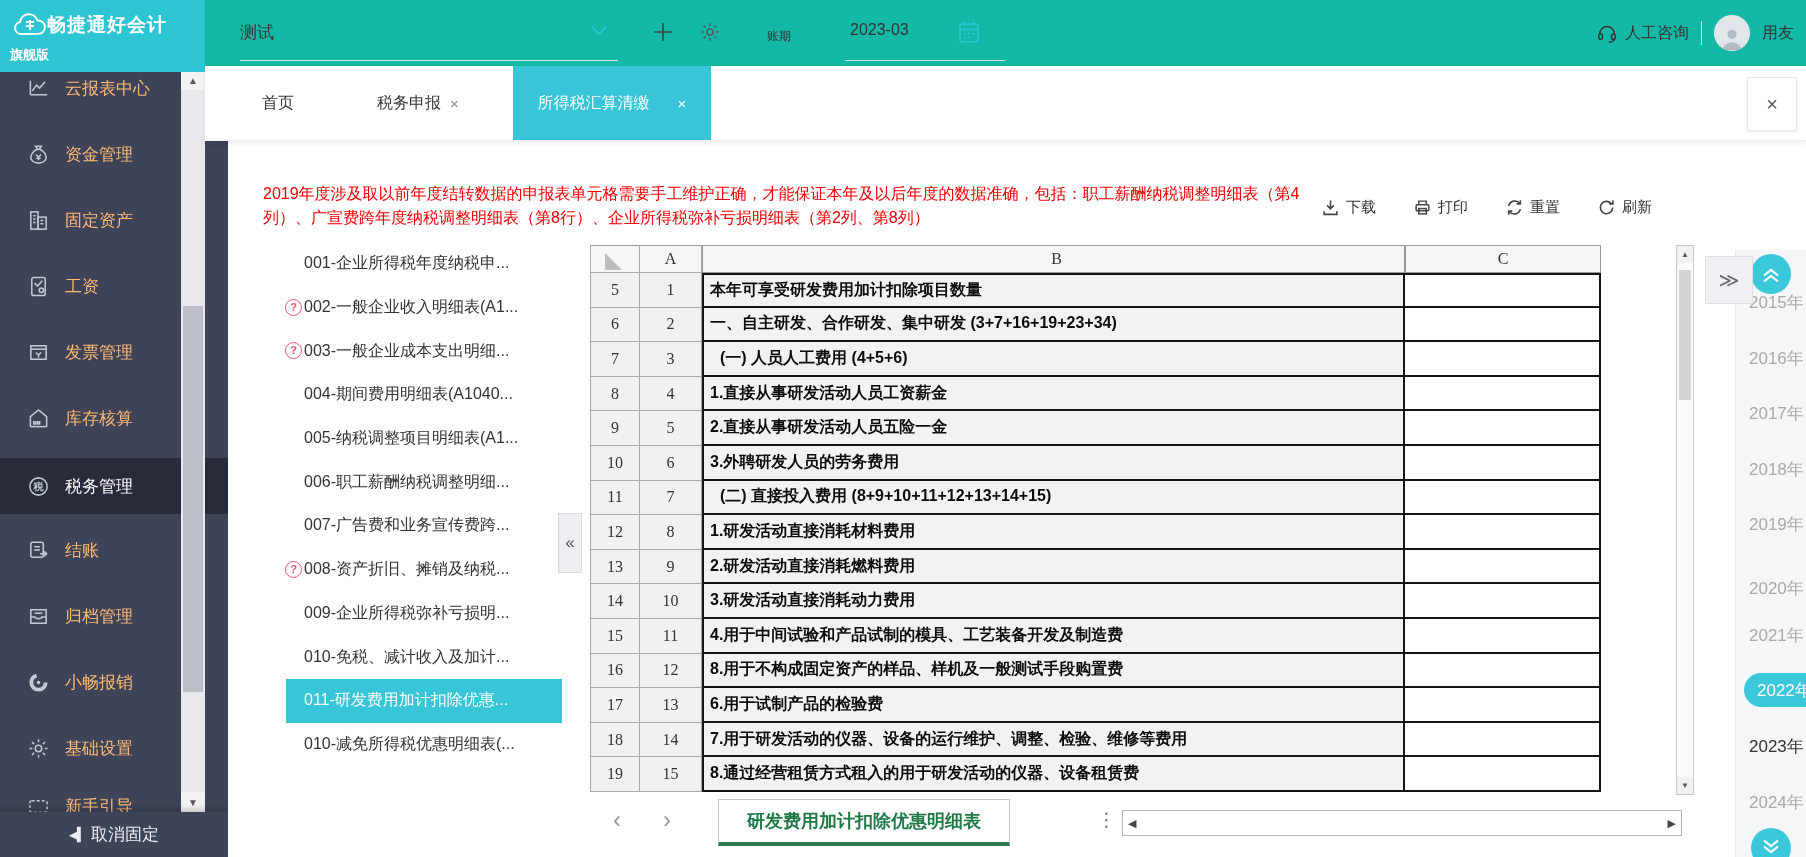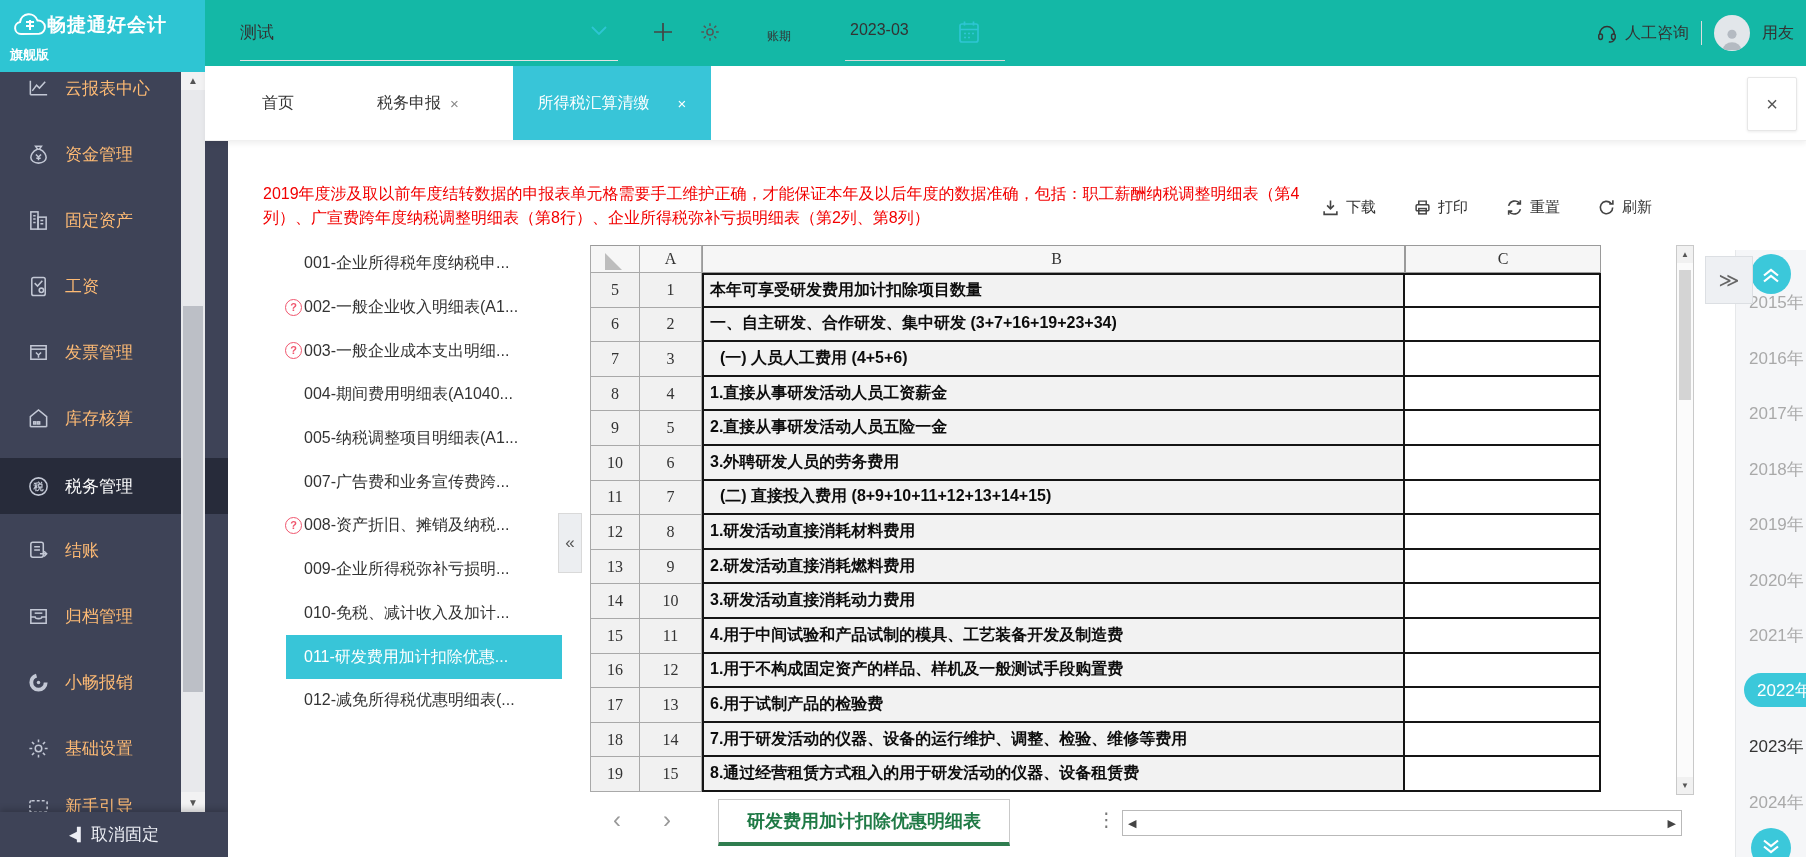--- a/index.html
+++ b/index.html
@@ -387,37 +387,40 @@
         <span class="r-help">?</span>
         <span>003-一般企业成本支出明细...</span>
       </div>
     <div class="r-item">
         <span>004-期间费用明细表(A1040...</span>
       </div>
     <div class="r-item">
         <span>005-纳税调整项目明细表(A1...</span>
       </div>
     <div class="r-item">
+        <span>006-职工薪酬纳税调整明细...</span>
+      </div>
+    <div class="r-item">
         <span>007-广告费和业务宣传费跨...</span>
       </div>
     <div class="r-item">
         <span class="r-help">?</span>
         <span>008-资产折旧、摊销及纳税...</span>
       </div>
     <div class="r-item">
         <span>009-企业所得税弥补亏损明...</span>
       </div>
     <div class="r-item">
         <span>010-免税、减计收入及加计...</span>
       </div>
     <div class="r-item selected">
         <span>011-研发费用加计扣除优惠...</span>
       </div>
     <div class="r-item">
-        <span>012-减免所得税优惠明细表(...</span>
+        <span>010-减免所得税优惠明细表(...</span>
       </div>
   </div>
 
   <div class="collapse-handle">«</div>
 
   <div class="sheet">
     <div class="srow head">
       <div class="cell c-num">
           <span class="corner-tri"></span>
         </div>
@@ -487,21 +490,21 @@
       </div>
     <div class="srow">
         <div class="cell c-num">15</div>
         <div class="cell c-a">11</div>
         <div class="cell c-b">4.用于中间试验和产品试制的模具、工艺装备开发及制造费</div>
         <div class="cell c-c"></div>
       </div>
     <div class="srow">
         <div class="cell c-num">16</div>
         <div class="cell c-a">12</div>
-        <div class="cell c-b">1.用于不构成固定资产的样品、样机及一般测试手段购置费</div>
+        <div class="cell c-b">8.用于不构成固定资产的样品、样机及一般测试手段购置费</div>
         <div class="cell c-c"></div>
       </div>
     <div class="srow">
         <div class="cell c-num">17</div>
         <div class="cell c-a">13</div>
         <div class="cell c-b">6.用于试制产品的检验费</div>
         <div class="cell c-c"></div>
       </div>
     <div class="srow">
         <div class="cell c-num">18</div>
@@ -538,21 +541,21 @@
     <div class="ycirc top">
       <svg width="22" height="20" viewBox="0 0 22 20" fill="none" stroke="#fff" stroke-width="2.2">
           <path d="M4 11.5 l7-5.5 7 5.5 M4 17.5 l7-5.5 7 5.5"></path>
         </svg>
     </div>
     <div class="year" style="top:41px">2015年</div>
     <div class="year" style="top:97px">2016年</div>
     <div class="year" style="top:152px">2017年</div>
     <div class="year" style="top:208px">2018年</div>
     <div class="year" style="top:263px">2019年</div>
-    <div class="year" style="top:319px">2020年</div>
+    <div class="year" style="top:327px">2020年</div>
     <div class="year" style="top:374px">2021年</div>
     <div class="year sel" style="top:423px">2022年</div>
     <div class="year dark" style="top:485px">2023年</div>
     <div class="year" style="top:541px">2024年</div>
     <div class="ycirc bottom">
       <svg width="22" height="20" viewBox="0 0 22 20" fill="none" stroke="#fff" stroke-width="2.2">
           <path d="M4 2.5 l7 5.5 7-5.5 M4 8.5 l7 5.5 7-5.5"></path>
         </svg>
     </div>
   </div>

